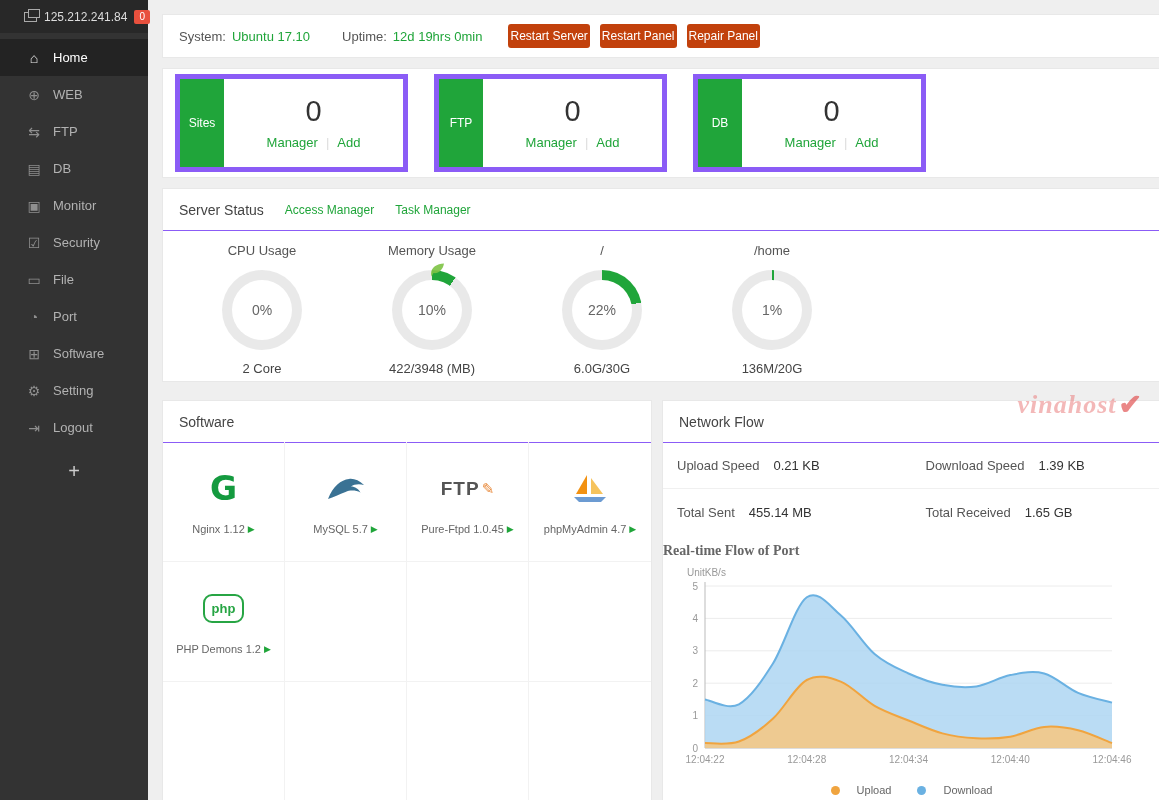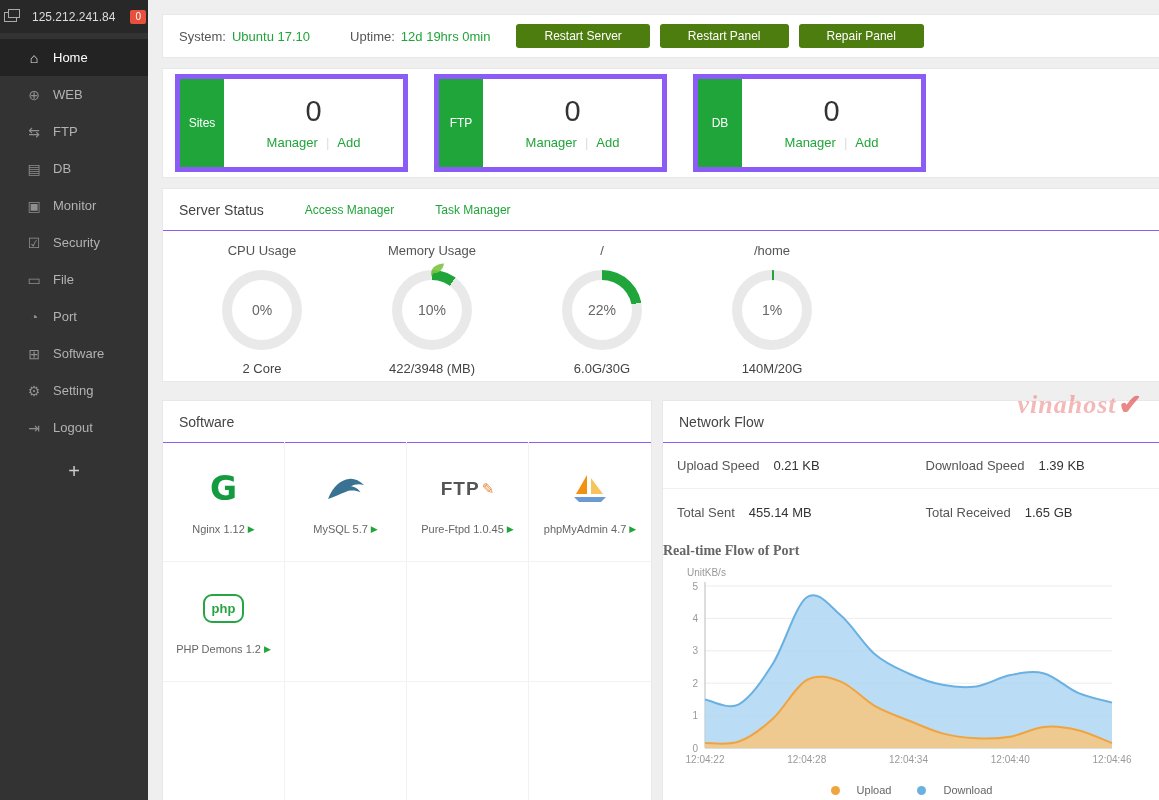--- a/index.html
+++ b/index.html
@@ -1,21 +1,21 @@
 <!DOCTYPE html>
 <html><head>
 <meta charset="utf-8">
 <style>
   html,body{margin:0;padding:0;}
   body{font-family:"Liberation Sans",sans-serif;background:#efefef;}
   .stage{position:relative;width:1159px;height:800px;overflow:hidden;background:#efefef;}
 
   
   .sidebar{position:absolute;left:0;top:0;width:148px;height:800px;background:#333;}
-  .sb-header{height:33px;background:#282828;display:flex;align-items:center;padding:0 4px;gap:15px;justify-content:space-between;}
+  .sb-header{height:33px;background:#282828;display:flex;align-items:center;padding:0 24px;gap:7px;justify-content:space-between;}
   .sb-win{width:11px;height:8px;border:1px solid #aaa;position:relative;flex:0 0 auto;}
   .sb-win:after{content:"";position:absolute;left:3px;top:-4px;width:10px;height:7px;border:1px solid #aaa;background:#282828;}
   .sb-ip{color:#ddd;font-size:12px;white-space:nowrap;}
   .sb-badge{margin-left:auto;background:#e8503d;color:#fff;font-size:10px;line-height:14px;padding:0 5px;border-radius:2px;cursor:pointer;}
   .sb-menu{margin-top:6px;}
   .sb-item{height:37px;display:flex;align-items:center;gap:11px;padding-left:26px;color:#b2b2b2;font-size:13px;cursor:pointer;}
   .sb-item.active{background:#232323;color:#fff;}
   .sb-icon{width:16px;text-align:center;font-size:14px;color:#8f8f8f;}
   .sb-item.active .sb-icon{color:#e6e6e6;}
   .sb-plus{margin-top:14px;text-align:center;color:#ccc;font-size:20px;cursor:pointer;}
@@ -23,37 +23,37 @@
   
   .main{position:absolute;left:148px;top:0;width:1011px;height:800px;}
   .card{position:absolute;background:#fff;border:1px solid #e8e8e8;}
   .card-header{height:41px;border-bottom:1px solid #8b5cf6;display:flex;align-items:center;padding:0 16px;}
   .card-title{font-size:14px;color:#444;}
 
   
   .system-bar{left:14px;top:14px;width:997px;height:42px;display:flex;align-items:center;padding:0 16px;}
   .sys-lbl{font-size:13px;color:#555;}
   .sys-val{font-size:13px;color:#20a53a;margin-left:6px;}
-  .gap28{margin-left:40px;}
-  .green-btn{margin-left:10px;background:#4d7c0f;color:#fff;border:none;border-radius:3px;font-size:12px;padding:5px 28px;cursor:pointer;font-family:"Liberation Sans",sans-serif;}
+  .gap28{margin-left:32px;}
+  .green-btn{margin-left:10px;background:#c2410c;color:#fff;border:none;border-radius:3px;font-size:12px;padding:5px 2px;cursor:pointer;font-family:"Liberation Sans",sans-serif;}
   .green-btn.first{margin-left:26px;}
 
   
   .stats-panel{left:14px;top:68px;width:997px;height:108px;display:flex;align-items:center;padding-left:12px;}
   .stat-card{width:223px;height:88px;border:5px solid #8b5cf6;display:flex;margin-right:26px;background:#fff;}
   .stat-green{width:44px;background:#20a53a;color:#fff;font-size:12px;display:flex;align-items:center;justify-content:center;}
   .stat-body{flex:1;display:flex;flex-direction:column;align-items:center;justify-content:center;gap:9px;}
   .stat-count{font-size:29px;color:#333;line-height:1;}
   .stat-links{font-size:13px;}
   .stat-links a{color:#20a53a;text-decoration:none;cursor:pointer;}
   .stat-pipe{color:#ddd;margin:0 8px;}
 
   
   .status-card{left:14px;top:188px;width:997px;height:192px;}
-  .status-link{font-size:12px;color:#20a53a;margin-left:41px;cursor:pointer;text-decoration:none;}
+  .status-link{font-size:12px;color:#20a53a;margin-left:21px;cursor:pointer;text-decoration:none;}
   .gauges{display:flex;padding:12px 0 0 14px;}
   .gauge{width:170px;text-align:center;}
   .gauge-label{font-size:13px;color:#555;margin-bottom:12px;}
   .ring{width:80px;height:80px;border-radius:50%;margin:0 auto;position:relative;background:#e9e9e9;}
   .ring-inner{position:absolute;left:10px;top:10px;right:10px;bottom:10px;background:#fff;border-radius:50%;display:flex;align-items:center;justify-content:center;font-size:14px;color:#666;}
   .gauge-sub{font-size:13px;color:#444;margin-top:11px;}
   .leaf{position:absolute;top:-8px;left:50%;margin-left:-4px;}
 
   
   .software-card{left:14px;top:400px;width:488px;height:400px;overflow:hidden;}
@@ -230,21 +230,21 @@
           </div>
           <div class="gauge-sub">6.0G/30G</div>
         </div>
         <div class="gauge">
           <div class="gauge-label">/home</div>
           <div class="ring" style="background: conic-gradient(rgb(32, 165, 58) 3.6deg, rgb(233, 233, 233) 0deg);">
             <div class="ring-inner">
                 <span>1%</span>
               </div>
           </div>
-          <div class="gauge-sub">140M/20G</div>
+          <div class="gauge-sub">136M/20G</div>
         </div>
       </div>
     </div>
 
     <div class="card software-card">
       <div class="card-header">
         <span class="card-title">Software</span>
       </div>
       <div class="sw-grid">
         <div class="sw-cell">

